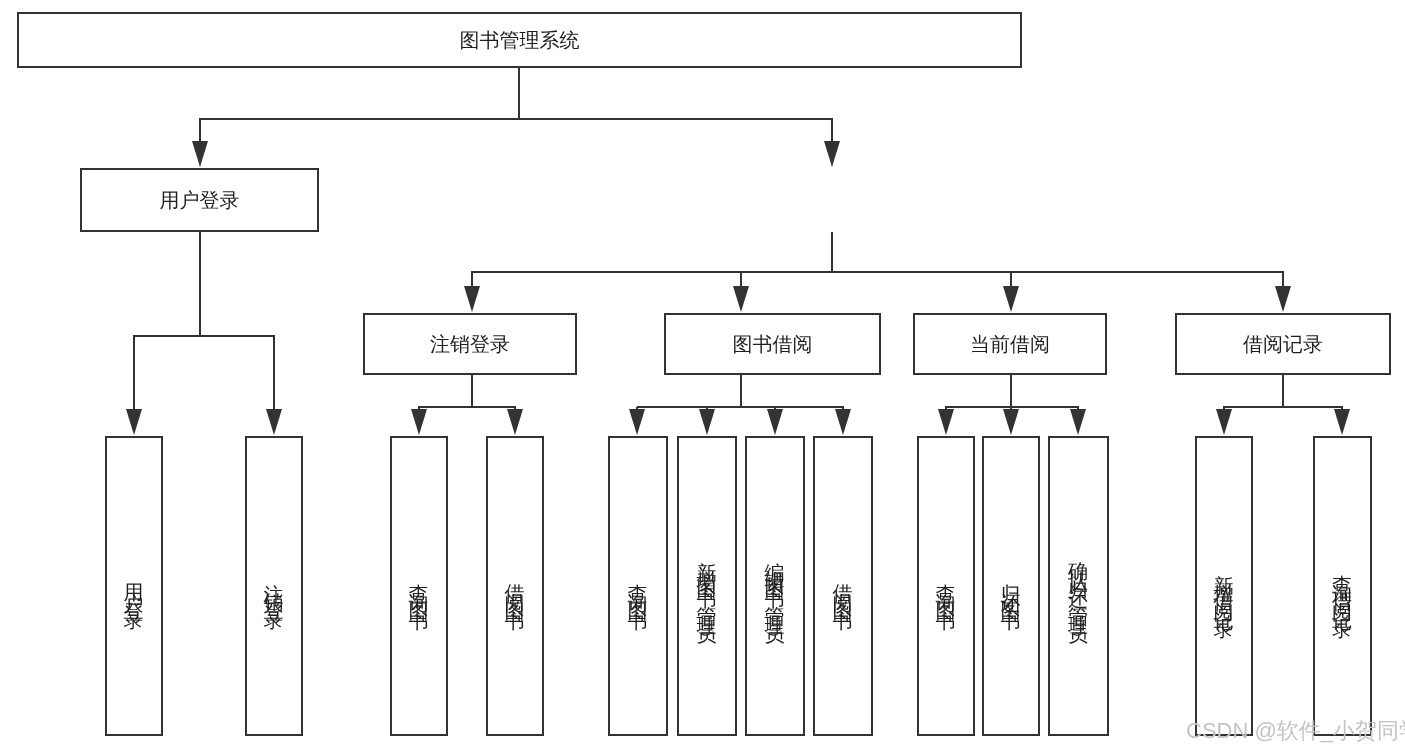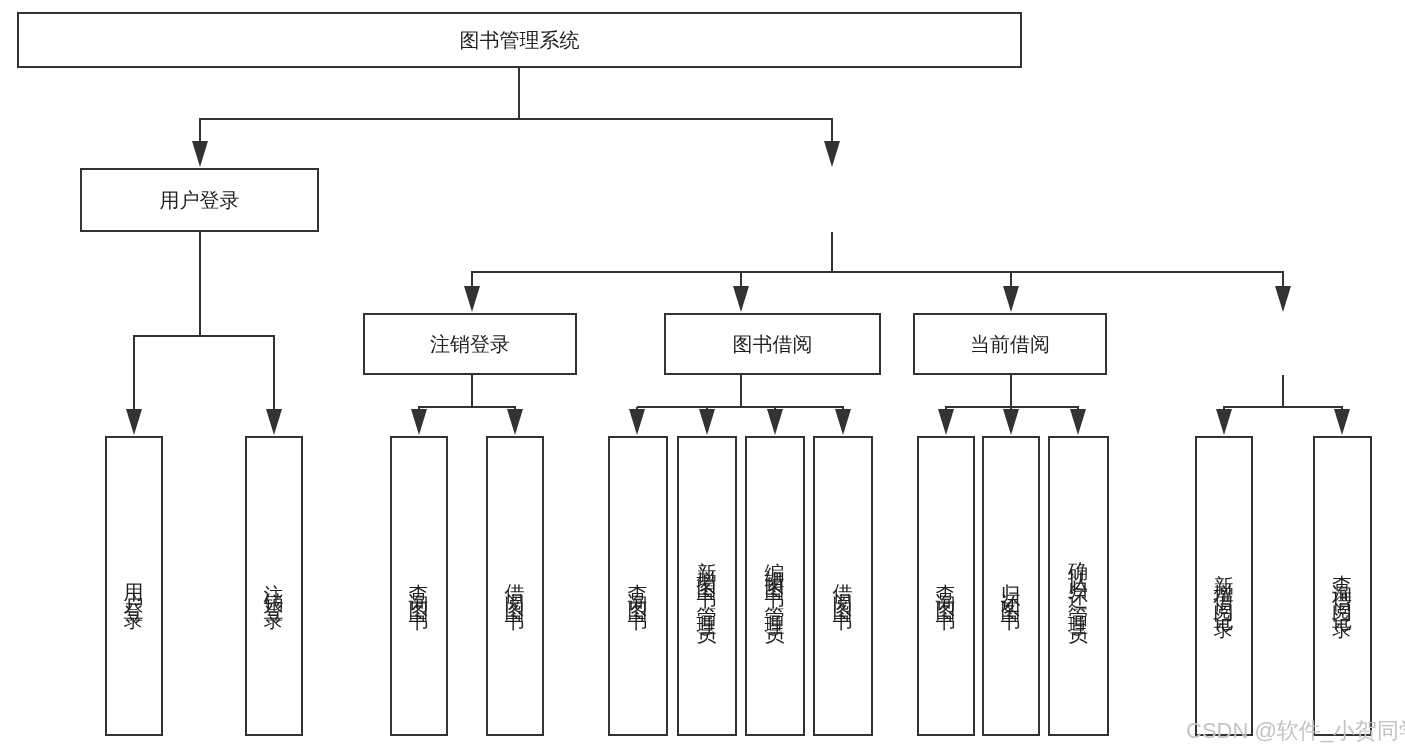--- a/index.html
+++ b/index.html
@@ -123,20 +123,23 @@
 
   <div class="node" style="left:363px; top:313px; width:214px; height:62px;">
     <span>注销登录</span>
   </div>
   <div class="node" style="left:633px; top:313px; width:217px; height:62px;margin-left:31px;">
     <span>图书借阅</span>
   </div>
   <div class="node" style="left:903px; top:313px; width:194px; height:62px;margin-left:10px;">
     <span>当前借阅</span>
   </div>
+  <div class="node" style="left:1175px; top:313px; width:216px; height:62px;">
+    <span>借阅记录</span>
+  </div>
 
   <div class="node" style="left:105px; top:436px; width:58px; height:300px;">
     <span class="vtext">用户登录</span>
   </div>
   <div class="node" style="left:245px; top:436px; width:58px; height:300px;">
     <span class="vtext">注销登录</span>
   </div>
 
   <div class="node" style="left:390px; top:436px; width:58px; height:300px;">
     <span class="vtext">查询图书</span>

